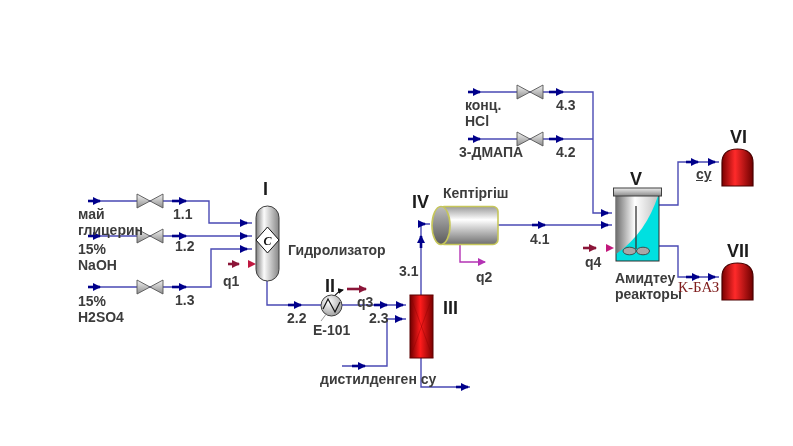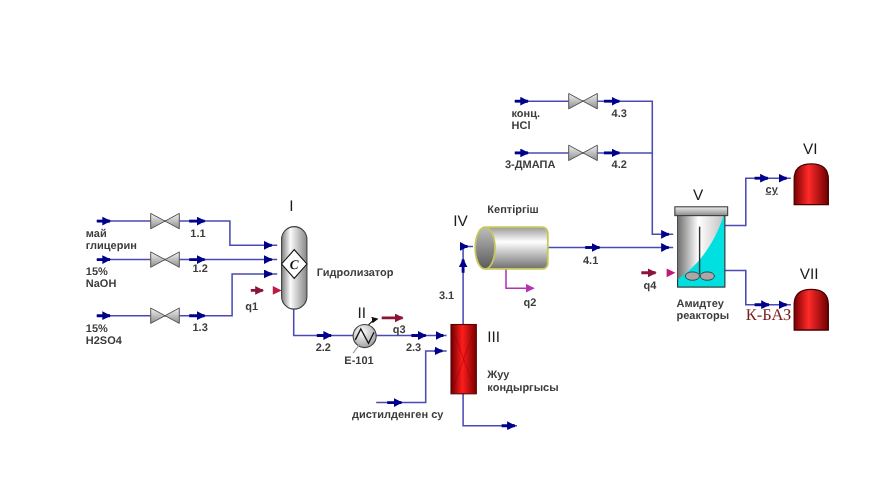--- a/index.html
+++ b/index.html
@@ -2,25 +2,25 @@
 <html><head>
 <meta charset="utf-8">
 <style>
   html,body{margin:0;padding:0;background:#ffffff;}
   .stage{
     position:relative;width:793px;height:446px;background:#ffffff;
     font-family:"Liberation Sans",sans-serif;overflow:hidden;
   }
   .stage svg{position:absolute;left:0;top:0;}
   .lbl{
-    position:absolute;font-size:10px;font-weight:bold;color:#3c3c3c;
+    position:absolute;font-size:14px;font-weight:bold;color:#3c3c3c;
     line-height:1.12;white-space:pre-line;
   }
   .numeral{
-    position:absolute;font-size:14px;font-weight:normal;color:#1c1c1c;
+    position:absolute;font-size:18px;font-weight:bold;color:#1c1c1c;
     white-space:pre-line;line-height:1;
   }
   .big{font-size:15px;font-weight:normal;color:#7f1d1d;font-family:Liberation Serif, serif;}
 </style>
 </head>
 <body>
 
 <div class="stage">
 
 <svg width="793" height="446" viewBox="0 0 793 446">
@@ -211,22 +211,20 @@
   <div class="lbl" style="left:175px;top:293px;text-align:center;">1.3</div>
   <div class="numeral" style="left:263px;top:180px;">I</div>
   <div class="lbl" style="left:288px;top:243px;">Гидролизатор</div>
   <div class="lbl" style="left:223px;top:274px;">q1</div>
   <div class="lbl" style="left:287px;top:311px;">2.2</div>
   <div class="numeral" style="left:325px;top:277px;">II</div>
   <div class="lbl" style="left:313px;top:323px;">E-101</div>
   <div class="lbl" style="left:357px;top:295px;">q3</div>
   <div class="lbl" style="left:369px;top:311px;text-align:center;">2.3</div>
   <div class="numeral" style="left:443px;top:299px;">III</div>
-  <div class="lbl" style="left:443px;top:336px;">Жуу
-кондыргысы</div>
   <div class="lbl" style="left:320px;top:372px;">дистилденген су</div>
   <div class="lbl" style="left:399px;top:264px;">3.1</div>
   <div class="numeral" style="left:412px;top:193px;">IV</div>
   <div class="lbl" style="left:443px;top:186px;">Кептіргіш</div>
   <div class="lbl" style="left:476px;top:270px;">q2</div>
   <div class="lbl" style="left:530px;top:232px;">4.1</div>
   <div class="lbl" style="left:465px;top:98px;">конц.
 HCl</div>
   <div class="lbl" style="left:556px;top:98px;">4.3</div>
   <div class="lbl" style="left:459px;top:145px;">3-ДМАПА</div>

